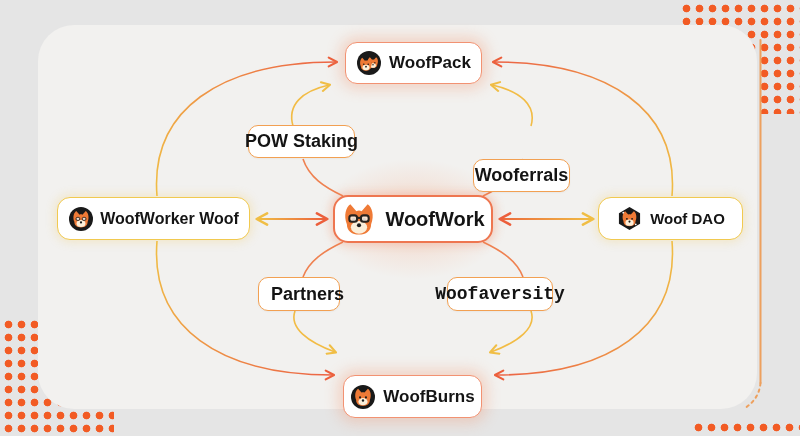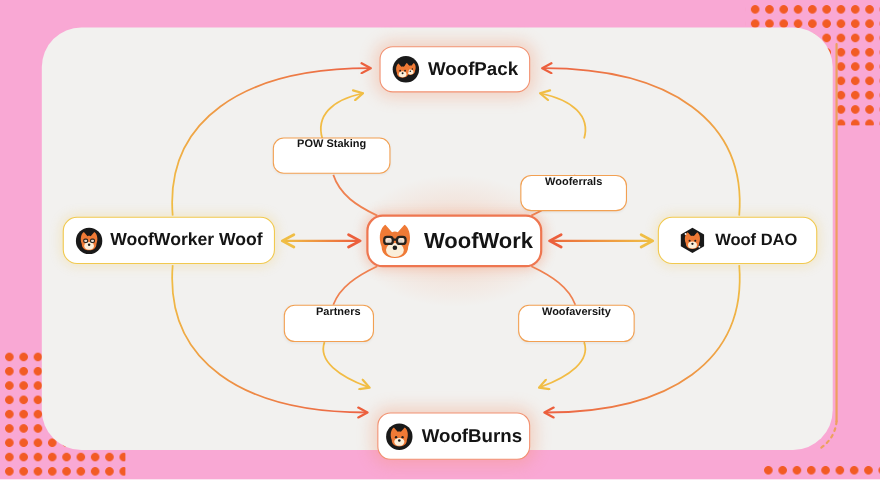--- a/index.html
+++ b/index.html
@@ -1,18 +1,18 @@
 <!DOCTYPE html>
 <html><head>
 <meta charset="utf-8">
 <style>
   html,body{margin:0;padding:0;background:#ffffff;}
   .stage{
     position:relative;width:800px;height:436px;overflow:hidden;
-    font-family:"Liberation Sans",sans-serif;background:#f9a8d4;
+    font-family:"Liberation Sans",sans-serif;background:#e5e5e5;
   }
   
   .dots{
     position:absolute;
     background-image:radial-gradient(circle,#F25B24 3.5px,rgba(242,91,36,0) 4.2px);
     background-size:13px 13px;background-position:2px 2px;
   }
   .dots-tr{left:678px;top:0;width:122px;height:114px;}
   .dots-bl{left:0;top:316px;width:114px;height:120px;}
   .dots-br{left:690px;top:419px;width:110px;height:17px;}
@@ -34,29 +34,29 @@
     gap:7px;font-size:17px;box-shadow:0 0 14px 5px rgba(244,150,110,0.33);}
   .n-woofburns{left:343px;top:375px;width:139px;height:43px;border:1.5px solid #F29272;border-radius:12px;
     gap:7px;font-size:17px;box-shadow:0 0 14px 5px rgba(244,150,110,0.33);}
   .n-woofwork{left:333px;top:195px;width:160px;height:48px;border:2px solid #EE7650;border-radius:15px;
     gap:8px;font-size:20px;box-shadow:0 0 10px 2px rgba(244,140,100,0.35);}
   .n-worker{left:57px;top:197px;width:193px;height:43px;border:1.5px solid #F1C94F;border-radius:13px;
     gap:6px;font-size:16px;box-shadow:0 0 10px 2px rgba(242,201,79,0.25);}
   .n-dao{left:598px;top:197px;width:145px;height:43px;border:1.5px solid #F1C94F;border-radius:13px;
     gap:7px;font-size:15px;box-shadow:0 0 10px 2px rgba(242,201,79,0.25);}
   .chip{
-    position:absolute;display:flex;align-items:flex-start;justify-content:center;
+    position:absolute;display:flex;align-items:center;justify-content:center;
     background:#ffffff;border:1.5px solid #F2A052;border-radius:10px;box-sizing:border-box;
-    color:#141414;font-weight:700;font-size:10px;white-space:nowrap;
+    color:#141414;font-weight:700;font-size:18px;white-space:nowrap;
     box-shadow:0 1px 2px rgba(0,0,0,0.04);
   }
   .c-pow{left:248px;top:125px;width:107px;height:33px;}
   .c-woof{left:473px;top:125px;width:97px;height:33px;margin-top:34px;}
   .c-part{left:258px;top:277px;width:82px;height:34px;padding-left:17px;}
-  .c-avers{left:471px;top:277px;width:106px;height:34px;}
+  .c-avers{left:447px;top:277px;width:106px;height:34px;font-family:Liberation Mono, monospace;}
   
   .work-glow{
     position:absolute;left:289px;top:139px;width:250px;height:160px;border-radius:50%;
     background:radial-gradient(closest-side,rgba(246,148,102,0.30),rgba(246,148,102,0) 75%);
   }
 </style>
 </head>
 <body>
 
 <div class="stage">

